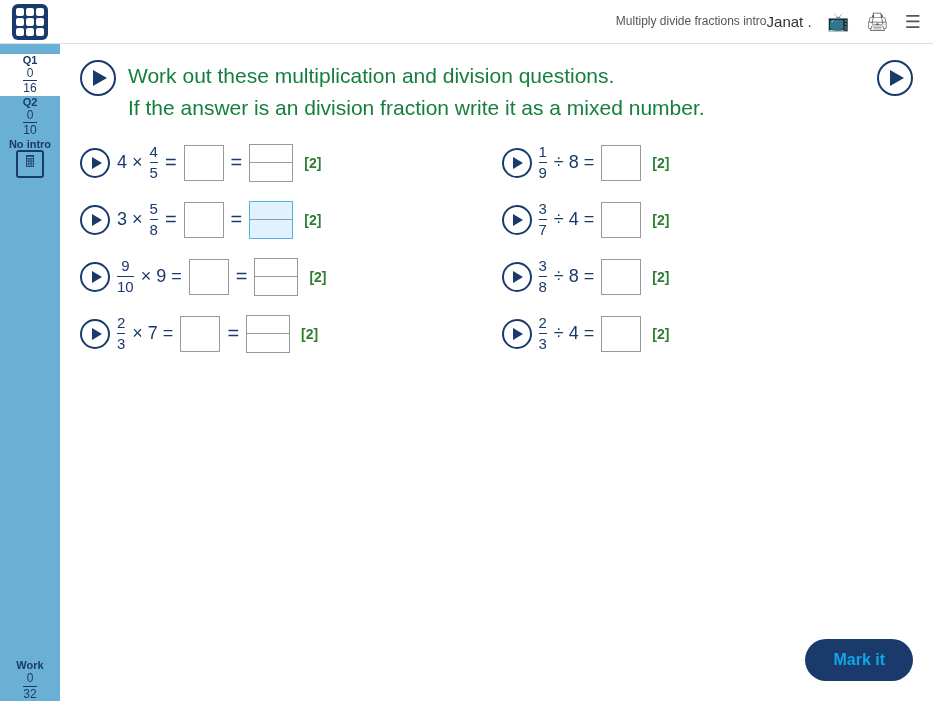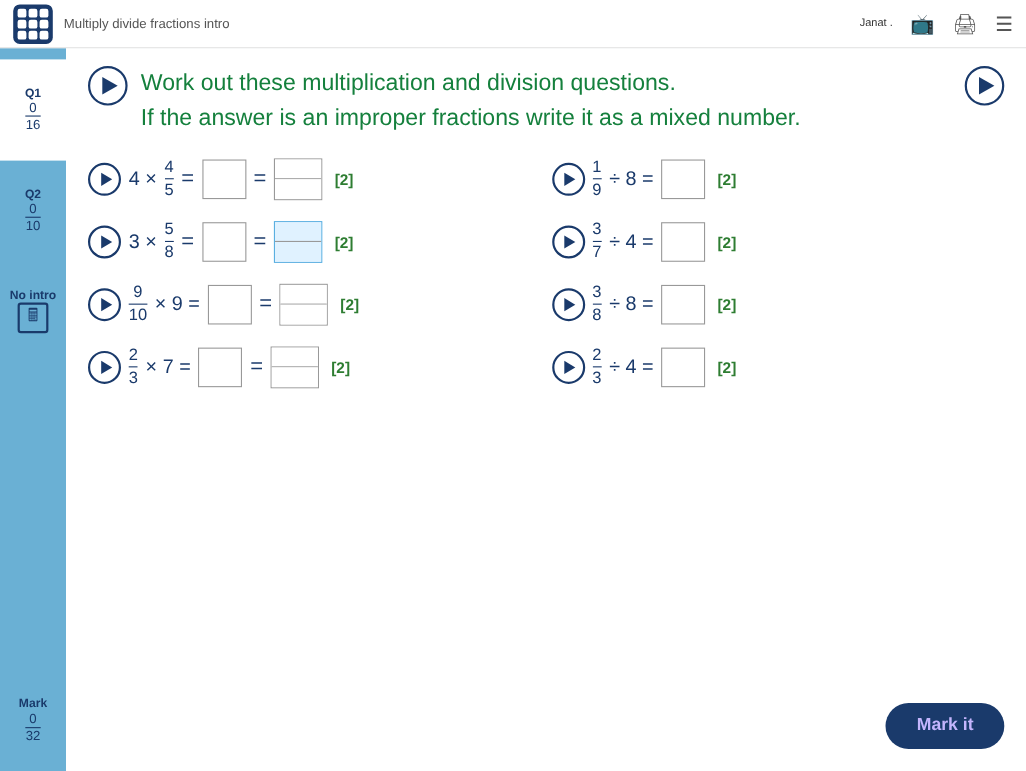--- a/index.html
+++ b/index.html
@@ -37,38 +37,39 @@
       gap: 2px;
     }
     .app-icon-dot {
       width: 8px;
       height: 8px;
       background: white;
       border-radius: 2px;
     }
     .top-bar-titles {
       flex: 1;
+      text-align: right;
     }
     .top-bar-title {
       font-size: 12px;
       color: #555;
       line-height: 1.3;
     }
     .top-bar-subtitle {
       font-size: 12px;
       color: #1a3a6b;
       font-weight: bold;
     }
     .top-bar-right {
       display: flex;
       align-items: center;
       gap: 16px;
     }
     .username {
-      font-size: 10px;
+      font-size: 15px;
       color: #333;
     }
     .icon-btn {
       cursor: pointer;
       color: #555;
       font-size: 18px;
     }
 
     
     .main-layout {
@@ -85,21 +86,21 @@
       align-items: center;
       padding-top: 10px;
       gap: 0;
       flex-shrink: 0;
     }
     .sidebar-item {
       width: 100%;
       display: flex;
       flex-direction: column;
       align-items: center;
-      padding: 25px 4px;
+      padding: 0 4px;
       cursor: pointer;
       color: #1a3a6b;
     }
     .sidebar-item.active {
       background: white;
     }
     .sidebar-label {
       font-size: 11px;
       font-weight: bold;
       color: #1a3a6b;
@@ -193,21 +194,21 @@
       font-weight: bold;
       margin-left: 4px;
     }
 
     
     .mark-it-btn {
       position: absolute;
       bottom: 20px;
       right: 20px;
       background: #1a3a6b;
-      color: #c4b5fd;
+      color: #0ea5e9;
       border: none;
       border-radius: 24px;
       padding: 12px 28px;
       font-size: 16px;
       font-weight: bold;
       cursor: pointer;
     }
 
     
     .questions-columns {
@@ -305,37 +306,37 @@
         <span class="num">0</span>
         <div class="den">10</div>
       </div>
     </div>
     <div class="sidebar-item">
       <span style="font-size:11px;font-weight:bold;color:#1a3a6b;text-align:center;">No intro</span>
       <div class="sidebar-calc-icon">🖩</div>
     </div>
     <div style="flex:1"></div>
     <div class="sidebar-item">
-      <div class="sidebar-label">Mark</div>
+      <div class="sidebar-label">Work</div>
       <div class="fraction-display">
         <span class="num">0</span>
         <div class="den">32</div>
       </div>
     </div>
   </div>
 
   <div class="content">
 
     <div class="instructions">
       <div class="play-btn">
         <div class="play-triangle"></div>
       </div>
       <div>
         <div class="instructions-text">Work out these multiplication and division questions.</div>
-        <div class="instructions-text">If the answer is an improper fractions write it as a mixed number.</div>
+        <div class="instructions-text">If the answer is an division fraction write it as a mixed number.</div>
       </div>
       <div style="margin-left:auto;">
         <div class="play-btn">
           <div class="play-triangle"></div>
         </div>
       </div>
     </div>
 
     <div class="questions-columns">
 

